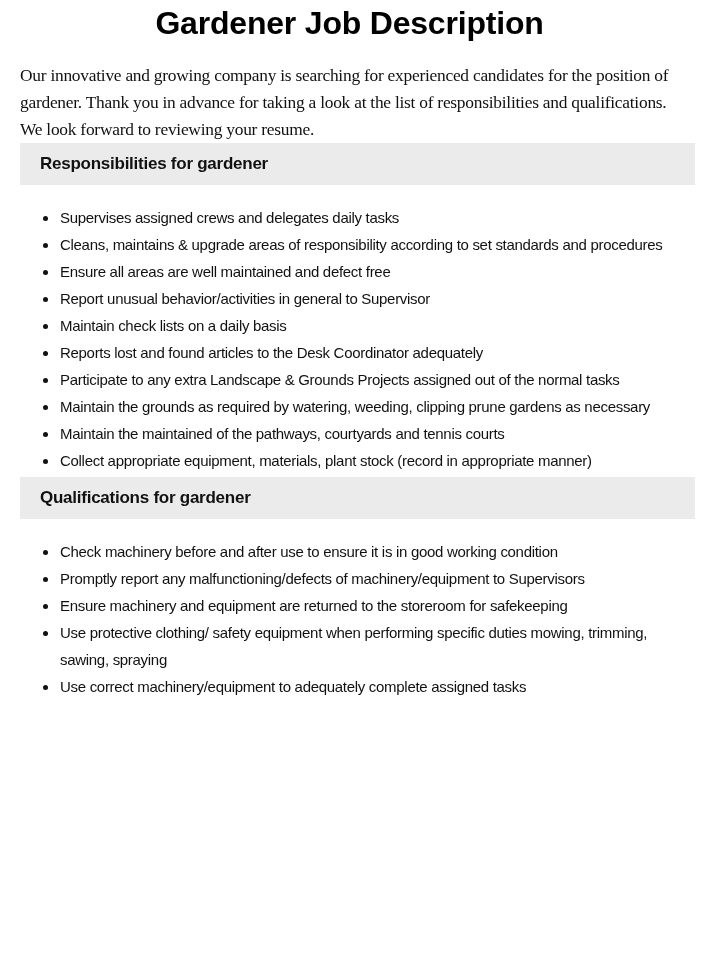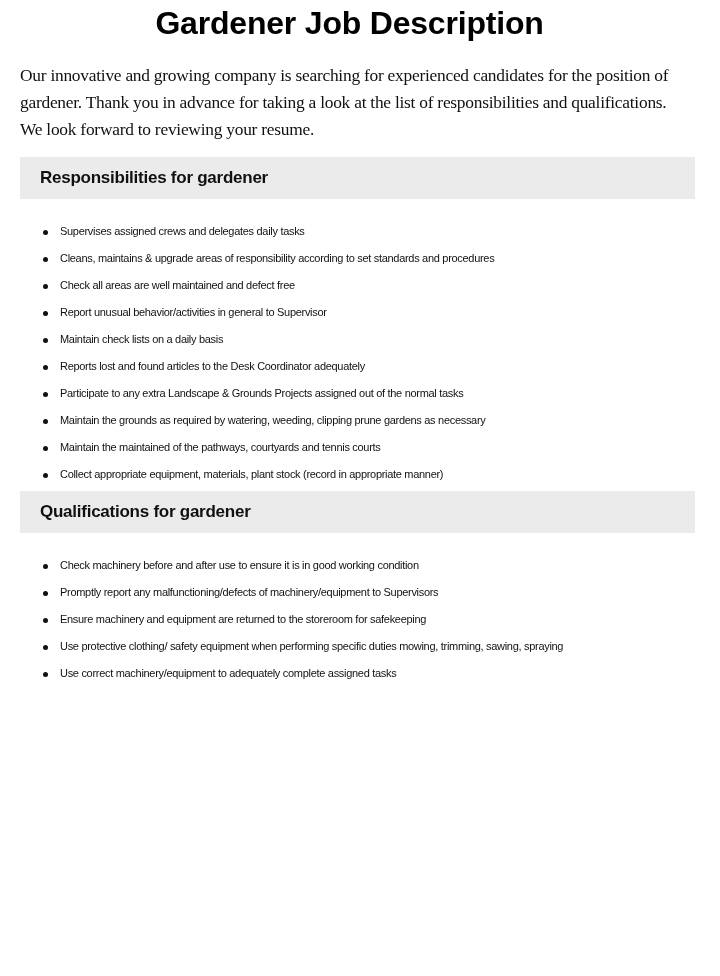--- a/index.html
+++ b/index.html
@@ -31,40 +31,39 @@
       color: #000;
     }
     .intro {
       margin: 19px 0 0 0;
       font-size: 17.4px;
       line-height: 27px;
       letter-spacing: -0.25px;
       font-family: Liberation Serif, serif;
     }
     .section-header {
-      margin-top: 14px;
       background: #ebebeb;
       height: 42px;
       box-sizing: border-box;
       padding-left: 20px;
       line-height: 42px;
       font-size: 17px;
       font-weight: bold;
       letter-spacing: -0.25px;
       color: #111;
       width: 675px;
     }
     ul.list {
       margin: 19px 0 0 0;
       padding: 0 0 0 40px;
       list-style: none;
     }
     ul.list li {
       position: relative;
-      font-size: 11px;
+      font-size: 15px;
       line-height: 27px;
       letter-spacing: -0.3px;
       padding-right: 4px;
     }
     ul.list li::before {
       content: "";
       position: absolute;
       left: -17px;
       top: 12px;
       width: 5px;
@@ -81,21 +80,21 @@
 
 <div class="page">
   <h1 class="title">Gardener Job Description</h1>
 
   <p class="intro">Our innovative and growing company is searching for experienced candidates for the position of gardener. Thank you in advance for taking a look at the list of responsibilities and qualifications. We look forward to reviewing your resume.</p>
 
   <div class="section-header">Responsibilities for gardener</div>
   <ul class="list">
     <li>Supervises assigned crews and delegates daily tasks</li>
     <li>Cleans, maintains &amp; upgrade areas of responsibility according to set standards and procedures</li>
-    <li>Check all areas are well maintained and defect free</li>
+    <li>Ensure all areas are well maintained and defect free</li>
     <li>Report unusual behavior/activities in general to Supervisor</li>
     <li>Maintain check lists on a daily basis</li>
     <li>Reports lost and found articles to the Desk Coordinator adequately</li>
     <li>Participate to any extra Landscape &amp; Grounds Projects assigned out of the normal tasks</li>
     <li>Maintain the grounds as required by watering, weeding, clipping prune gardens as necessary</li>
     <li>Maintain the maintained of the pathways, courtyards and tennis courts</li>
     <li>Collect appropriate equipment, materials, plant stock (record in appropriate manner)</li>
   </ul>
 
   <div class="section-header second">Qualifications for gardener</div>

